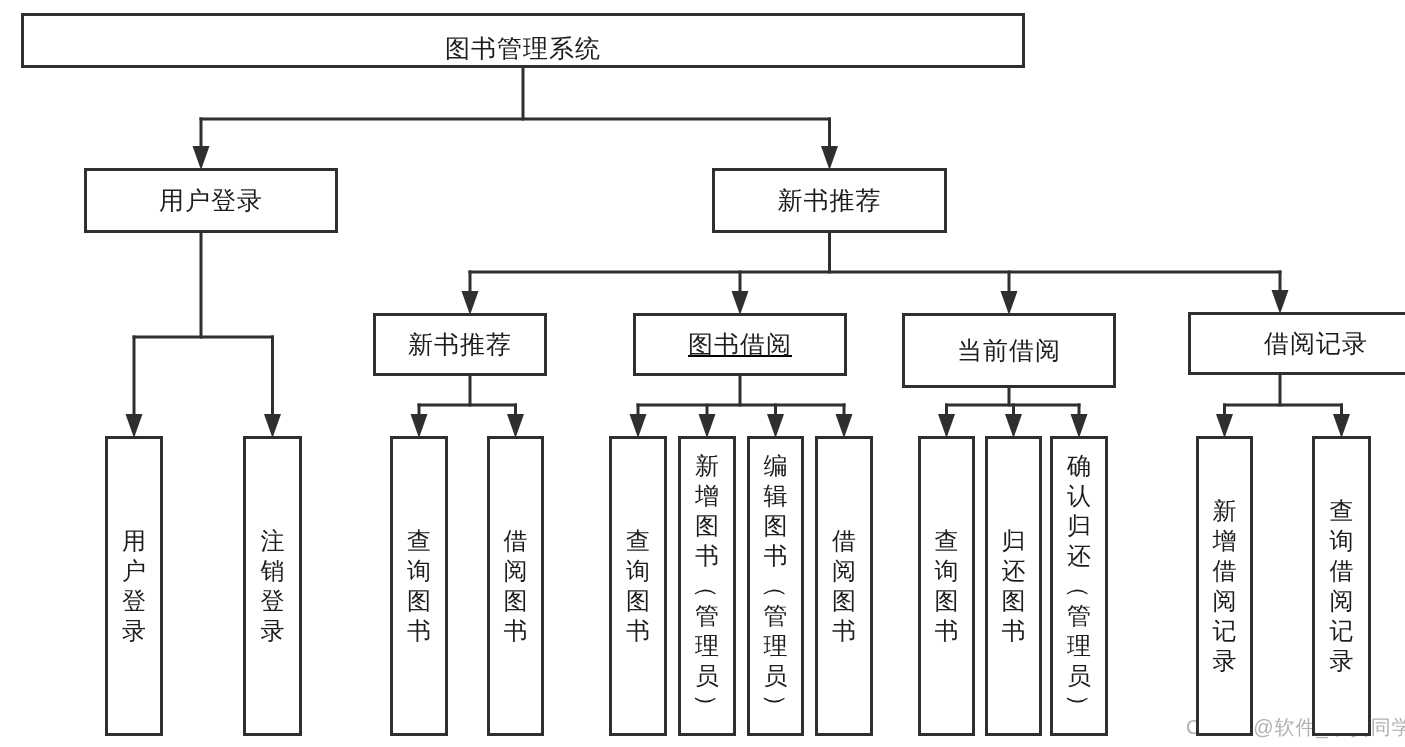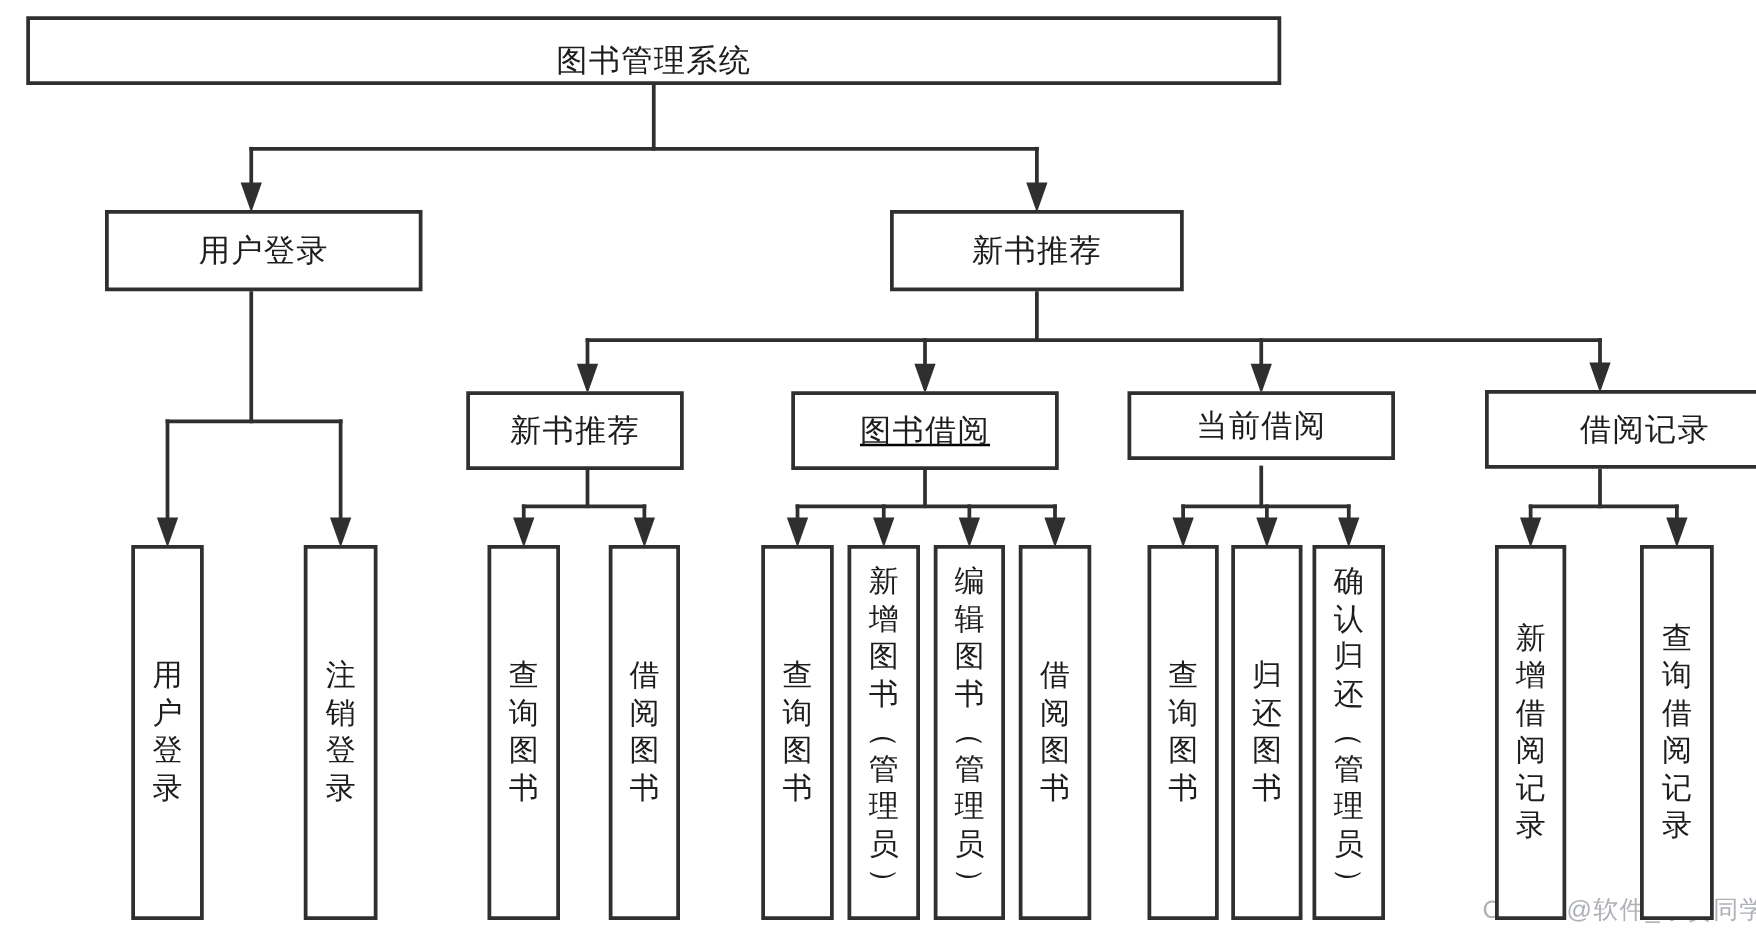--- a/index.html
+++ b/index.html
@@ -132,21 +132,21 @@
     </div>
     <div class="node h" style="left: 712px; top: 168px; width: 235px; height: 65px;">
       <div class="label">新书推荐</div>
     </div>
     <div class="node h" style="left: 373px; top: 313px; width: 174px; height: 63px;">
       <div class="label">新书推荐</div>
     </div>
     <div class="node h" style="left: 633px; top: 313px; width: 214px; height: 63px; text-decoration: underline;">
       <div class="label">图书借阅</div>
     </div>
-    <div class="node h" style="left: 902px; top: 313px; width: 214px; height: 55px;">
+    <div class="node h" style="left: 902px; top: 313px; width: 214px; height: 75px;">
       <div class="label">当前借阅</div>
     </div>
     <div class="node h" style="left: 1172px; top: 312px; width: 256px; height: 63px; margin-left: 16px;">
       <div class="label">借阅记录</div>
     </div>
     <div class="node v" style="left: 105px; top: 436px; width: 58px; height: 300px;">
       <div class="label">
         <span>用</span>
         <span>户</span>
         <span>登</span>

